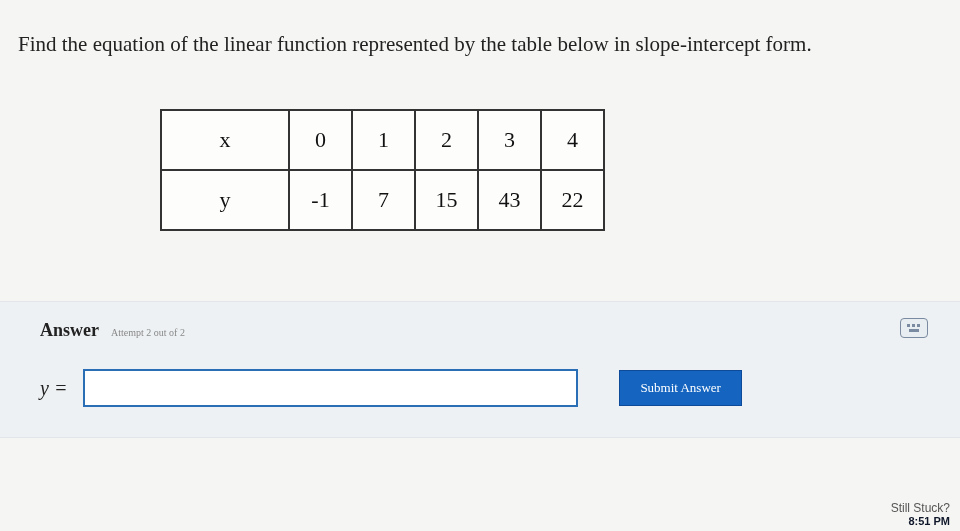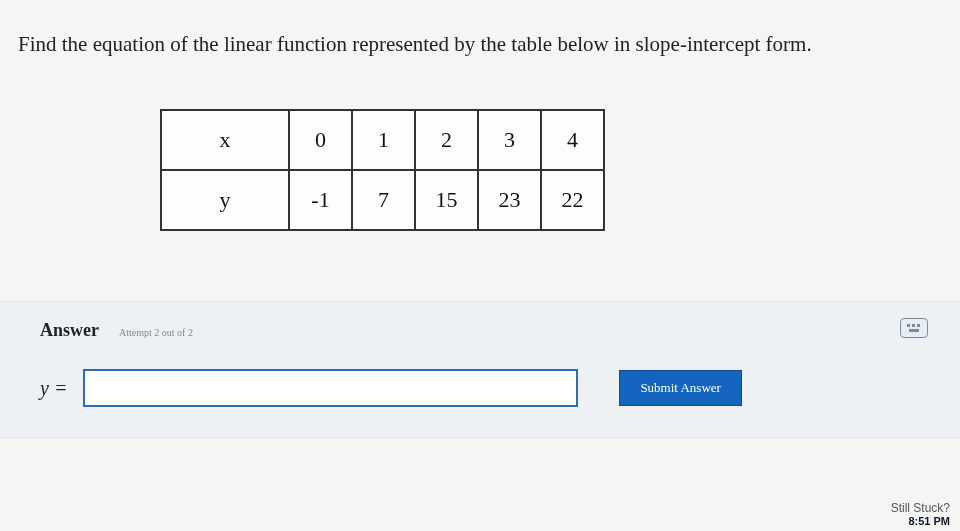--- a/index.html
+++ b/index.html
@@ -41,21 +41,21 @@
       margin-top: 70px;
       padding: 18px 40px 30px 40px;
       background: #eef1f3;
       border-top: 1px solid #e2e6ea;
       border-bottom: 1px solid #e2e6ea;
       position: relative;
     }
     .answer-label-row {
       display: flex;
       align-items: baseline;
-      gap: 20px;
+      gap: 12px;
       margin-bottom: 28px;
     }
     .answer-word { font-weight: bold; font-size: 18px; color: #222; }
     .attempt { font-size: 10px; color: #888; }
     .input-row {
       display: flex;
       align-items: center;
       gap: 12px;
     }
     .yeq {
@@ -133,21 +133,21 @@
       <td class="cell">1</td>
       <td class="cell">2</td>
       <td class="cell">3</td>
       <td class="cell">4</td>
     </tr>
     <tr>
       <td class="hdr">y</td>
       <td class="cell">-1</td>
       <td class="cell">7</td>
       <td class="cell">15</td>
-      <td class="cell">23</td>
+      <td class="cell">43</td>
       <td class="cell">22</td>
     </tr>
   </tbody>
     </table>
 </div>
 
 <div class="answer-area">
   <div class="kbd-icon"></div>
   <div class="answer-label-row">
     <span class="answer-word">Answer</span>

